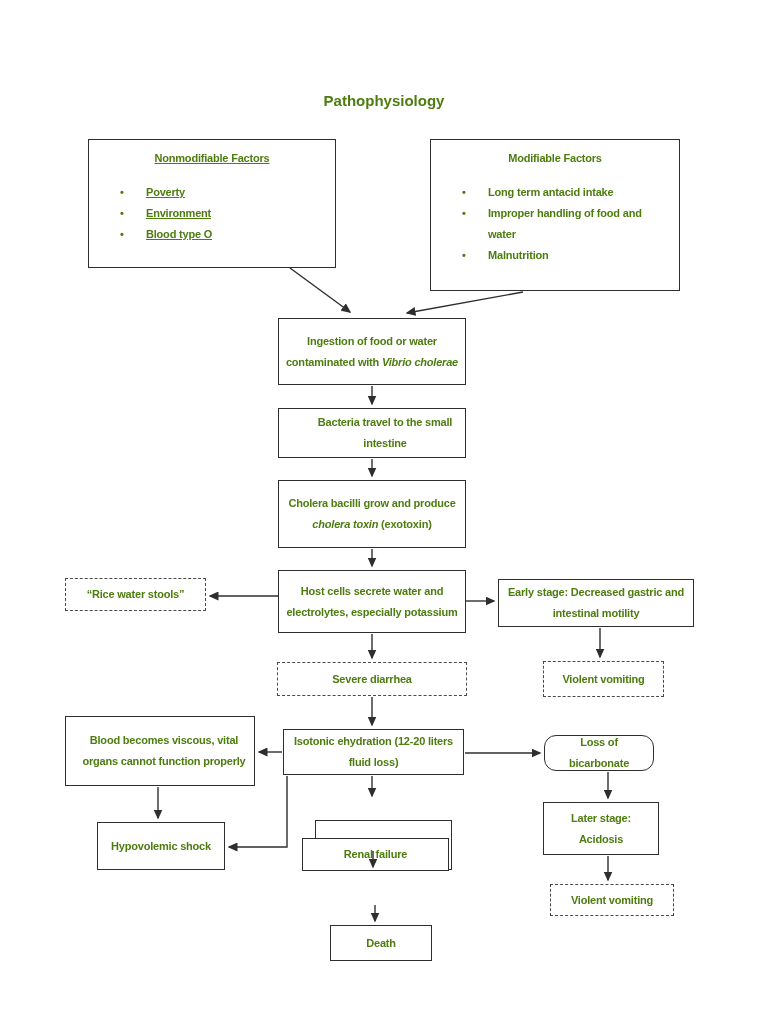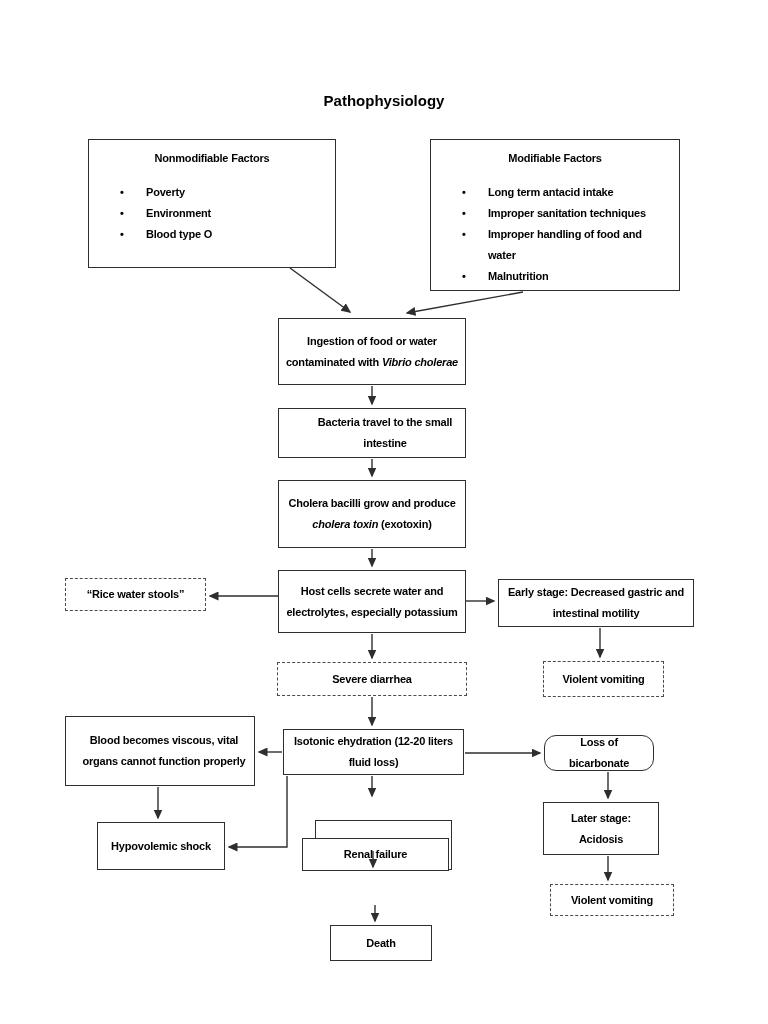--- a/index.html
+++ b/index.html
@@ -1,18 +1,18 @@
 <!DOCTYPE html>
 <html><head>
 <meta charset="utf-8">
 <style>
   html,body { margin:0; padding:0; background:#ffffff; }
   .page {
     position:relative; width:768px; height:1024px; background:#ffffff;
-    font-family:"Liberation Sans", sans-serif; color:#000000; overflow:hidden;
+    font-family:"Liberation Sans", sans-serif; color:#4d7c0f; overflow:hidden;
   }
   .title {
     position:absolute; top:92px; left:0; width:100%;
     text-align:center; font-size:15px; font-weight:700;
   }
   .node {
     position:absolute; box-sizing:border-box; background:#ffffff;
     border:1.4px solid #2e2e2e;
     display:flex; align-items:center; justify-content:center;
     text-align:center; font-weight:700; font-size:11px; line-height:21px;
@@ -25,21 +25,21 @@
     position:absolute; box-sizing:border-box; background:#ffffff;
     border:1.4px solid #2e2e2e; font-weight:700; font-size:11px;
     letter-spacing:-0.2px;
   }
   .factor-title { text-align:center; margin-top:9px; line-height:18px; }
   .factor-list { list-style:none; margin:15px 0 0 0; padding:0; }
   .factor-list li { position:relative; padding-left:57px; padding-right:8px; line-height:21px; }
   .factor-list li::before { content:"\2022"; position:absolute; left:31px; top:0; }
 
   
-  .b-nonmod   { left:88px;  top:139px; width:248px; height:129px; }
+  .b-nonmod   { left:88px;  top:139px; width:248px; height:129px;text-decoration:underline; }
   .b-mod      { left:430px; top:139px; width:250px; height:152px; }
   .b-ingest   { left:278px; top:318px; width:188px; height:67px; }
   .b-bacteria { left:278px; top:408px; width:188px; height:50px;padding-left:32px; }
   .b-cholera  { left:278px; top:480px; width:188px; height:68px; }
   .b-host     { left:278px; top:570px; width:188px; height:63px; }
   .b-rice     { left:65px;  top:578px; width:141px; height:33px; }
   .b-early    { left:498px; top:579px; width:196px; height:48px; }
   .b-vomit1   { left:543px; top:661px; width:121px; height:36px; }
   .b-severe   { left:277px; top:662px; width:190px; height:34px; }
   .b-blood    { left:65px;  top:716px; width:190px; height:70px;padding-left:14px; }
@@ -68,21 +68,20 @@
       <li>Poverty</li>
       <li>Environment</li>
       <li>Blood type O</li>
     </ul>
   </div>
 
   <div class="factor-box b-mod">
     <div class="factor-title">Modifiable Factors</div>
     <ul class="factor-list">
       <li>Long term antacid intake</li>
-      <li>Improper sanitation techniques</li>
       <li>Improper handling of food and water</li>
       <li>Malnutrition</li>
     </ul>
   </div>
 
   <div class="node b-ingest">
     <div><span>Ingestion of food or water contaminated with </span><span class="it">Vibrio cholerae</span></div>
   </div>
 
   <div class="node b-bacteria">

